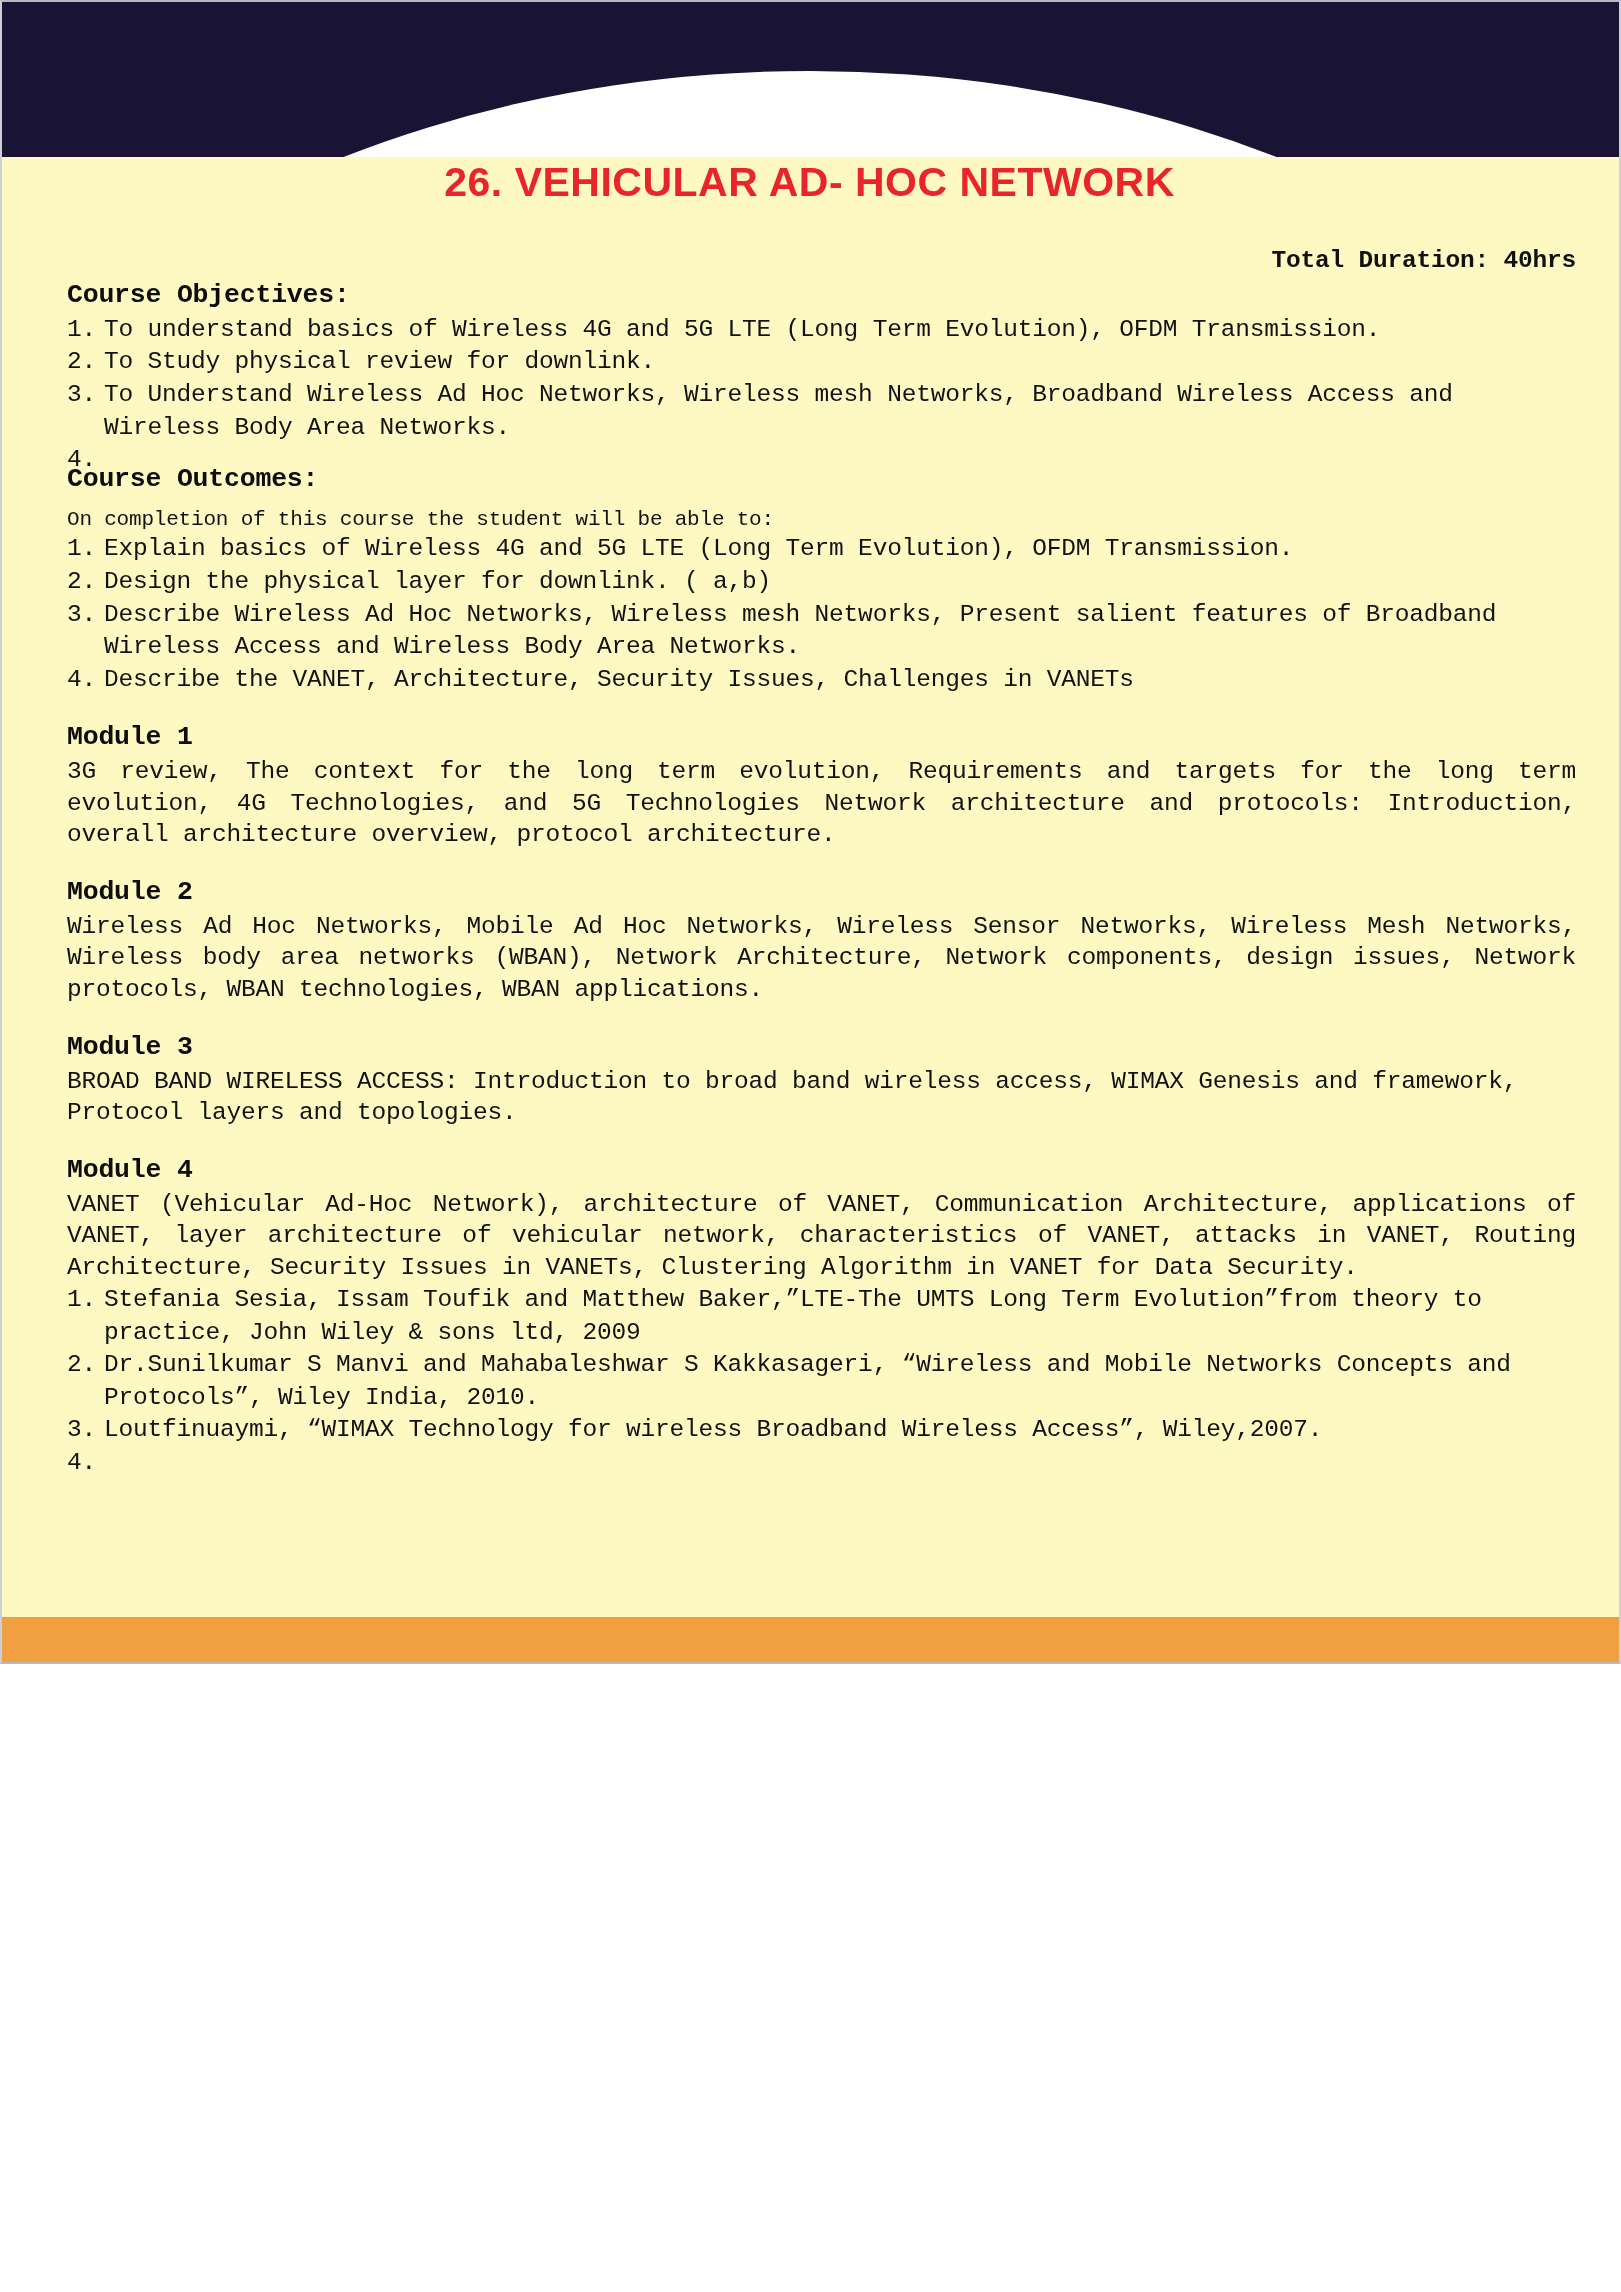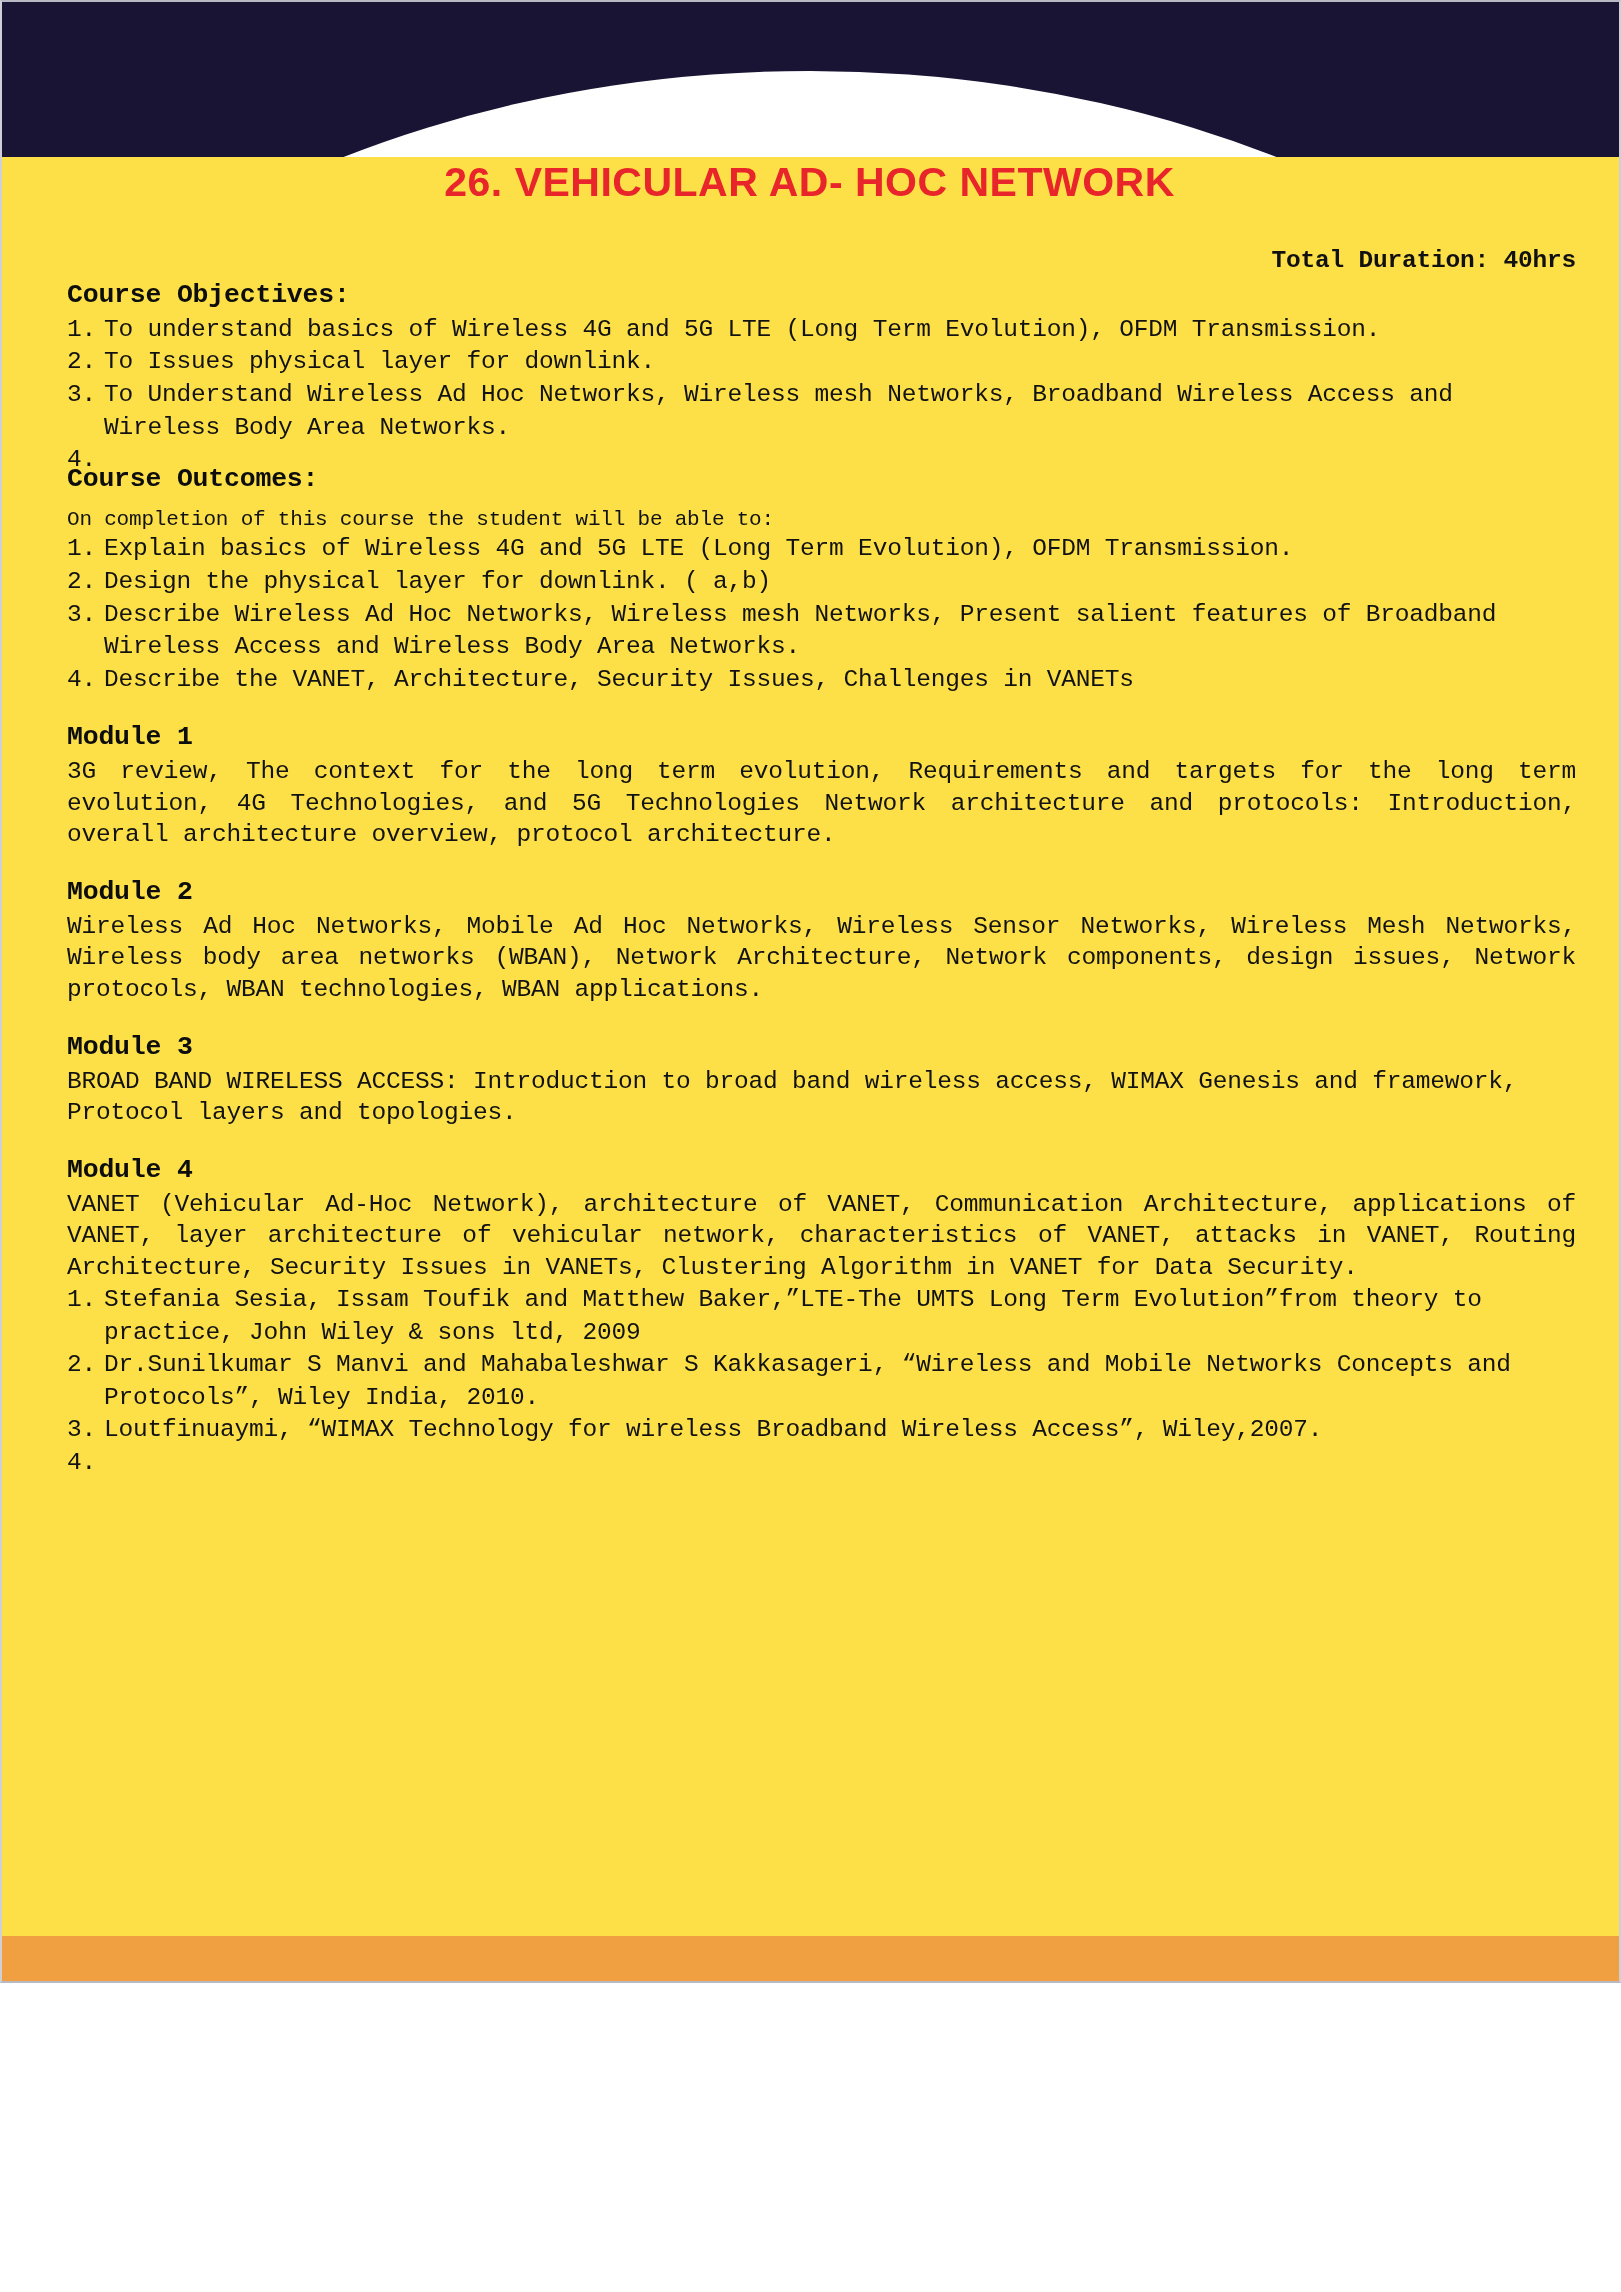--- a/index.html
+++ b/index.html
@@ -7,22 +7,22 @@
     padding: 0;
     background: #ffffff;
   }
   body {
     font-family: "Liberation Sans", sans-serif;
   }
 
   #page {
     position: relative;
     width: 1621px;
-    height: 1983px;
-    background: #fde047;
+    height: 1664px;
+    background: #fef9c3;
     overflow: hidden;
     box-sizing: border-box;
     border-left: 2.9px solid #cfcfd8;
     border-right: 2.9px solid #cfcfd8;
     border-top: 2px solid #b9b9c6;
     border-bottom: 2px solid #b9b9c6;
   }
 
   
   #header-band {
@@ -184,21 +184,21 @@
       <div class="duration">Total Duration: 40hrs</div>
 
       <div class="sec-head">Course Objectives:</div>
       <ol class="numlist objectives-list">
         <li>
           <span class="num">1.</span>
           <span>To understand basics of Wireless 4G and 5G LTE (Long Term Evolution), OFDM Transmission.</span>
         </li>
         <li>
           <span class="num">2.</span>
-          <span>To Issues physical layer for downlink.</span>
+          <span>To Study physical review for downlink.</span>
         </li>
         <li>
           <span class="num">3.</span>
           <span>To Understand Wireless Ad Hoc Networks, Wireless mesh Networks, Broadband Wireless Access and Wireless Body Area Networks.</span>
         </li>
         <li>
           <span class="num">4.</span>
         </li>
       </ol>
 

